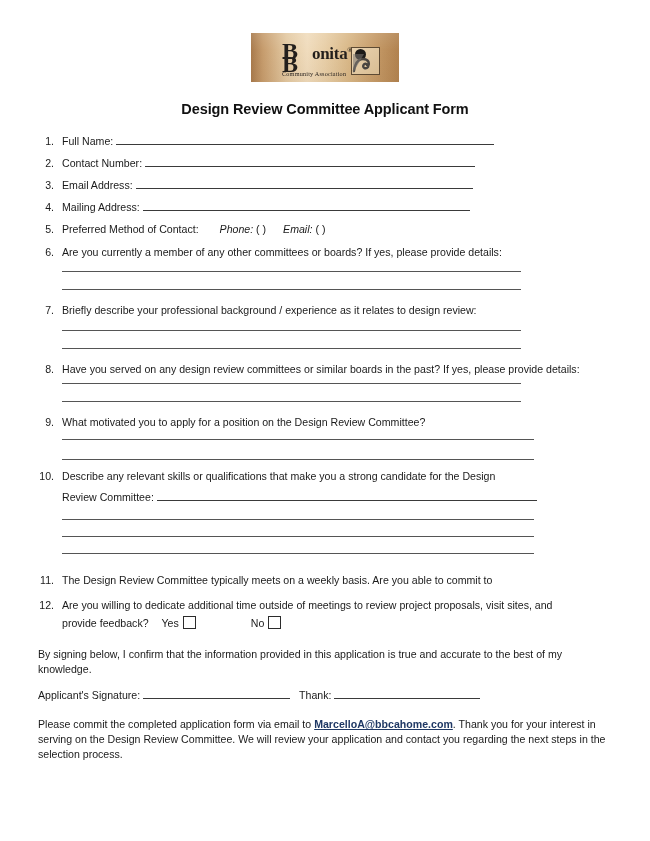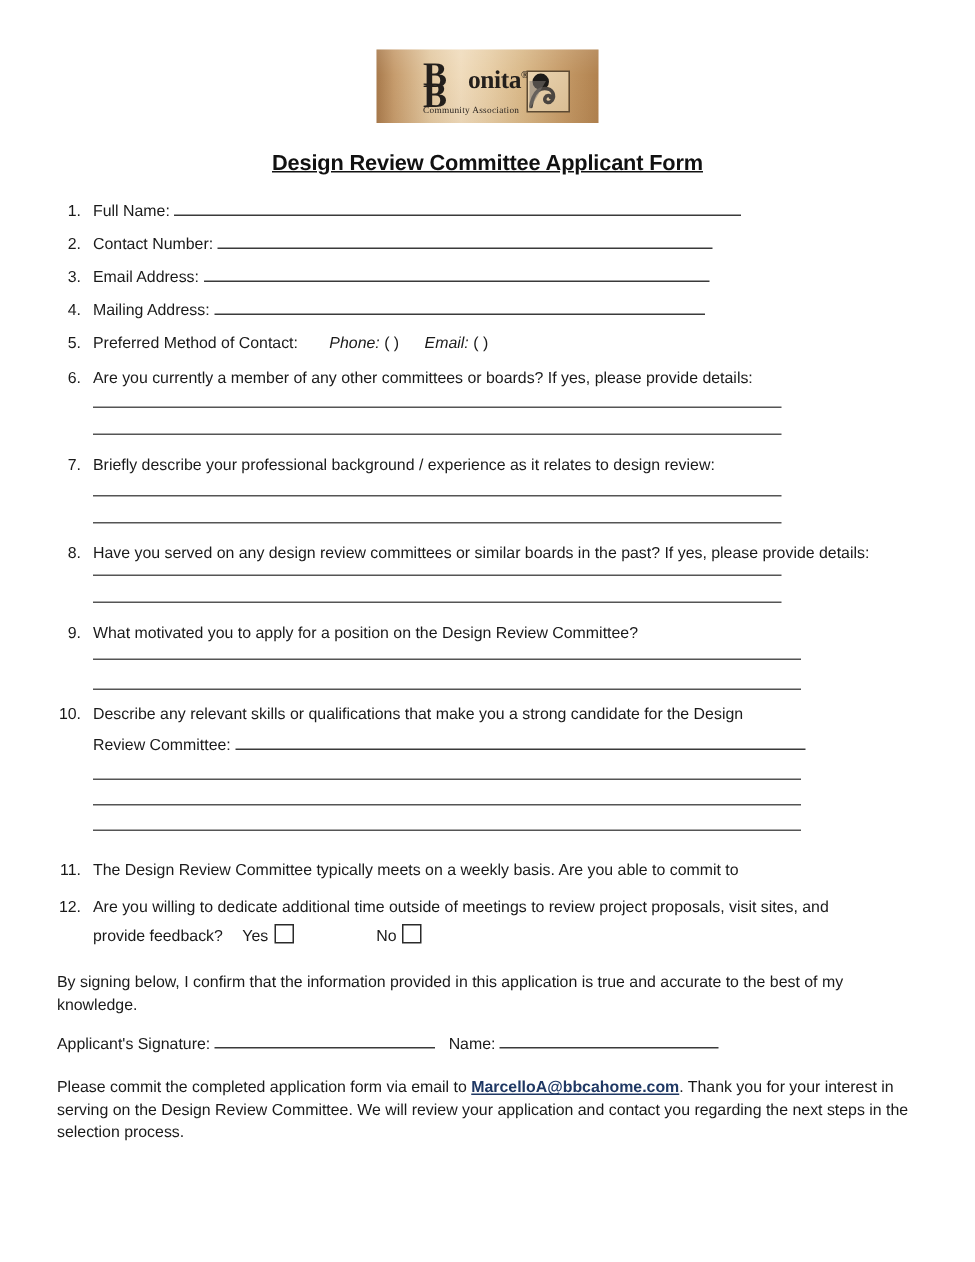--- a/index.html
+++ b/index.html
@@ -125,21 +125,20 @@
   .logo-mark svg { position: absolute; left: 0; top: 0; }
 
   
   .doc-title {
     text-align: center;
     font-size: 14.5px;
     font-weight: bold;
     margin: 19px 0 0 0;
     letter-spacing: -0.1px;
     color: #111111;
-    text-decoration: underline;
   }
 
   
   .form-body {
     padding: 0 40px 0 38px;
     margin-top: 17px;
     font-size: 10.6px;
     line-height: 1.33;
   }
 
@@ -335,19 +334,19 @@
     </div>
   </div>
 
 </div>
 
 <div class="closing" style="margin-top:17px;">
   <p>By signing below, I confirm that the information provided in this application is true and accurate to the best of my knowledge.</p>
 
   <p class="sig-row" style="margin-bottom:14px;">
     <span>Applicant's Signature:</span><span class="rule-inline" style="width:147px"></span>
-    <span style="display:inline-block;width:6px"></span><span>Name:</span><span class="rule-inline" style="width:146px"></span>
+    <span style="display:inline-block;width:6px"></span><span>Thank:</span><span class="rule-inline" style="width:146px"></span>
   </p>
 
   <p>
     <span>Please commit the completed application form via email to </span><a href="#" class="email-link">MarcelloA@bbcahome.com</a><span>. Thank you for your interest in serving on the Design Review Committee. We will review your application and contact you regarding the next steps in the selection process.</span>
   </p>
 </div>
 
 </body></html>

